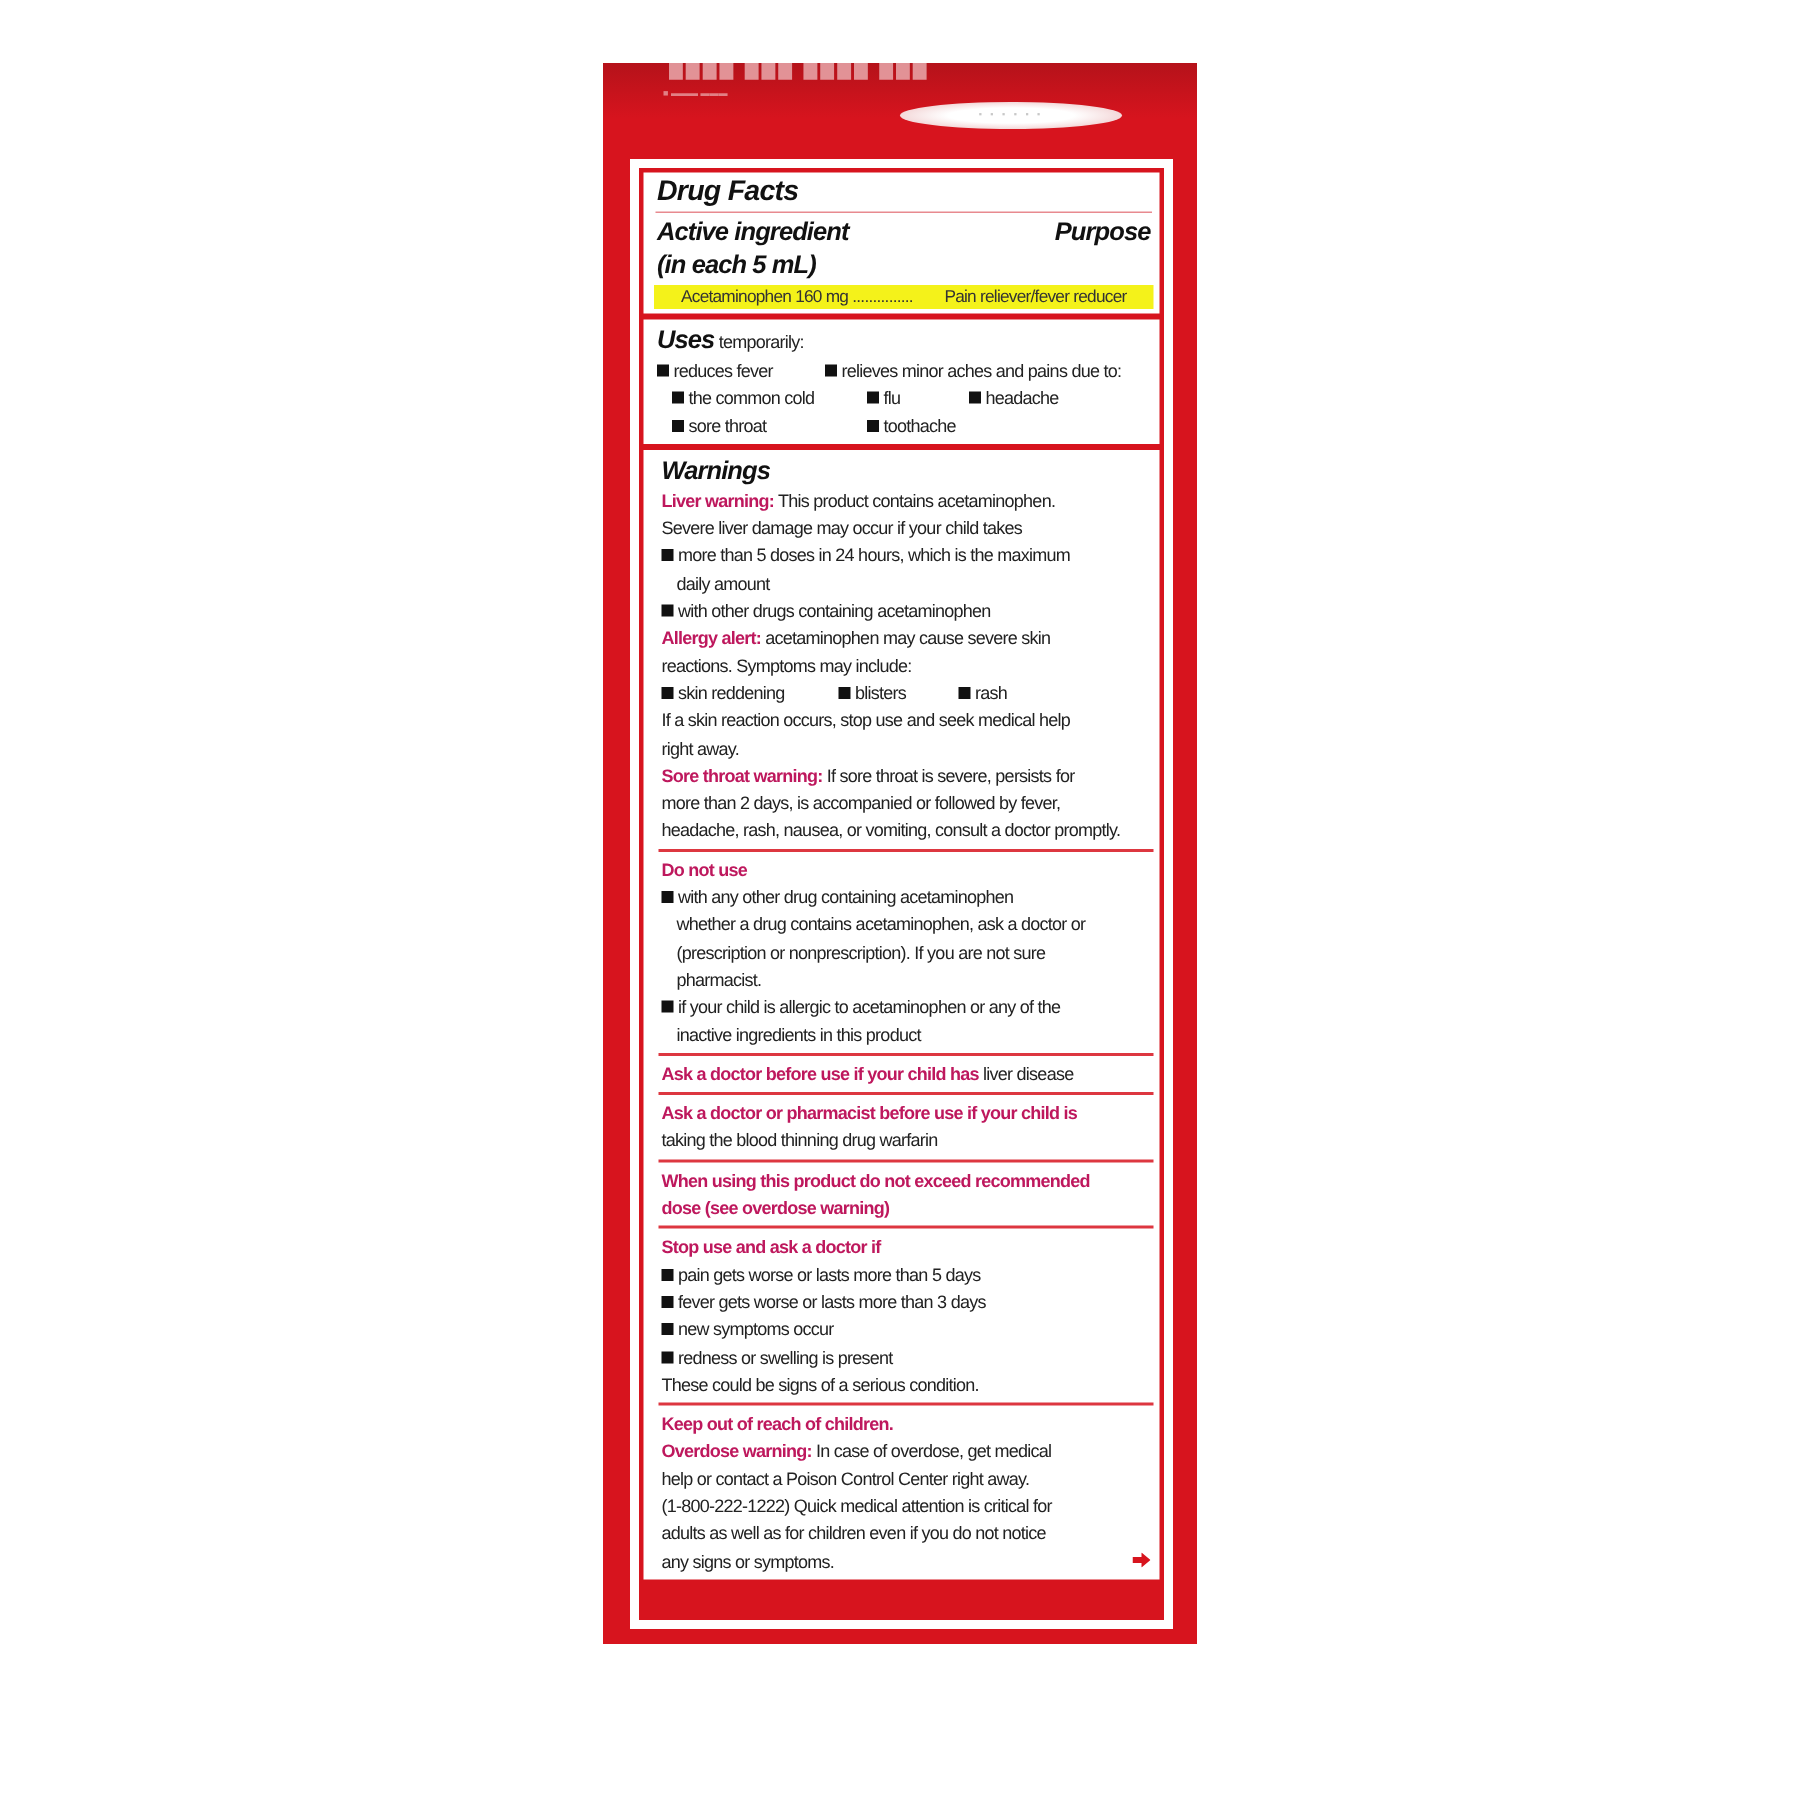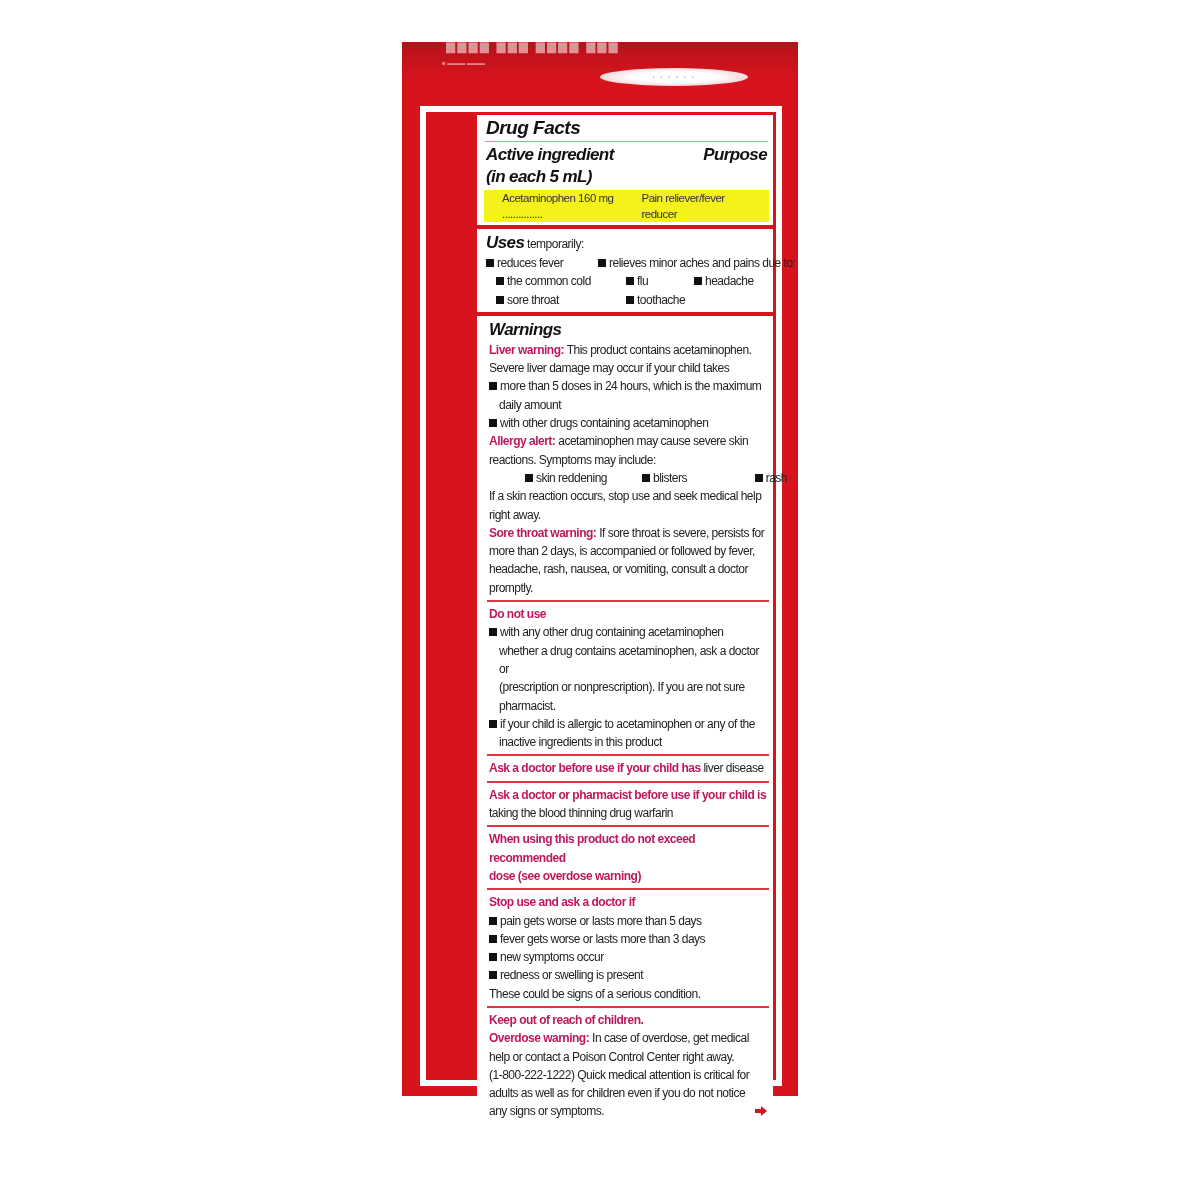--- a/index.html
+++ b/index.html
@@ -30,21 +30,21 @@
     position:absolute; left:18px; top:64px; width:358px; height:976px;
     background:#ffffff; border:2px solid #ffffff;
   }
   .panel {
     position:absolute; left:4px; top:4px; right:4px; bottom:4px;
     background:#d7141e; padding:3px;
   }
   .section {
     background:#fff; margin-bottom:4px; padding:3px 6px 3px 9px; position:relative;
     font-family:"Liberation Sans Narrow","Liberation Sans", sans-serif;
-    font-size:12px; color:#222; line-height:18.3px; letter-spacing:-0.5px;margin-left:48px;
+    font-size:12px; color:#222; line-height:18.3px; letter-spacing:-0.5px;
   }
   .h-italic { font-style:italic; font-weight:bold; font-size:19px; color:#111; letter-spacing:-0.5px; line-height:22px; }
   .h-italic-md { font-style:italic; font-weight:bold; font-size:17px; color:#111; letter-spacing:-0.6px; line-height:22px; }
   .rule { height:1px; background:#e88a8f; margin:2px -1px; }
   .rule-red { height:2px; background:#d7141e; margin:3px -2px 3px -2px; opacity:0.85; }
   .row { display:flex; justify-content:space-between; }
   .yellow { background:#f4f21a; display:flex; justify-content:space-between; padding:0 18px; font-size:11.5px; line-height:16px; color:#333; margin:2px -2px 0 -2px; }
   .b { font-weight:bold; color:#be185d; }
   .bl { display:inline-block; width:8px; height:8px; background:#111; margin-right:3px; vertical-align:0px; }
   .indent { padding-left:10px; }
@@ -105,21 +105,21 @@
           <div><span class="b">Liver warning:</span> <span>This product contains acetaminophen.</span></div>
           <div>Severe liver damage may occur if your child takes</div>
           <div><span class="bl"></span><span>more than 5 doses in 24 hours, which is the maximum</span></div>
           <div class="indent">daily amount</div>
           <div><span class="bl"></span><span>with other drugs containing acetaminophen</span></div>
         </div>
 
         <div>
           <div><span class="b">Allergy alert:</span> <span>acetaminophen may cause severe skin</span></div>
           <div>reactions. Symptoms may include:</div>
-          <div class="grid3" style="grid-template-columns:118px 80px 100px;text-align:right;">
+          <div class="grid3" style="grid-template-columns:118px 80px 100px;">
             <div><span class="bl"></span><span>skin reddening</span></div>
             <div><span class="bl"></span><span>blisters</span></div>
             <div><span class="bl"></span><span>rash</span></div>
           </div>
           <div>If a skin reaction occurs, stop use and seek medical help</div>
           <div>right away.</div>
         </div>
 
         <div>
           <div><span class="b">Sore throat warning:</span> <span>If sore throat is severe, persists for</span></div>

